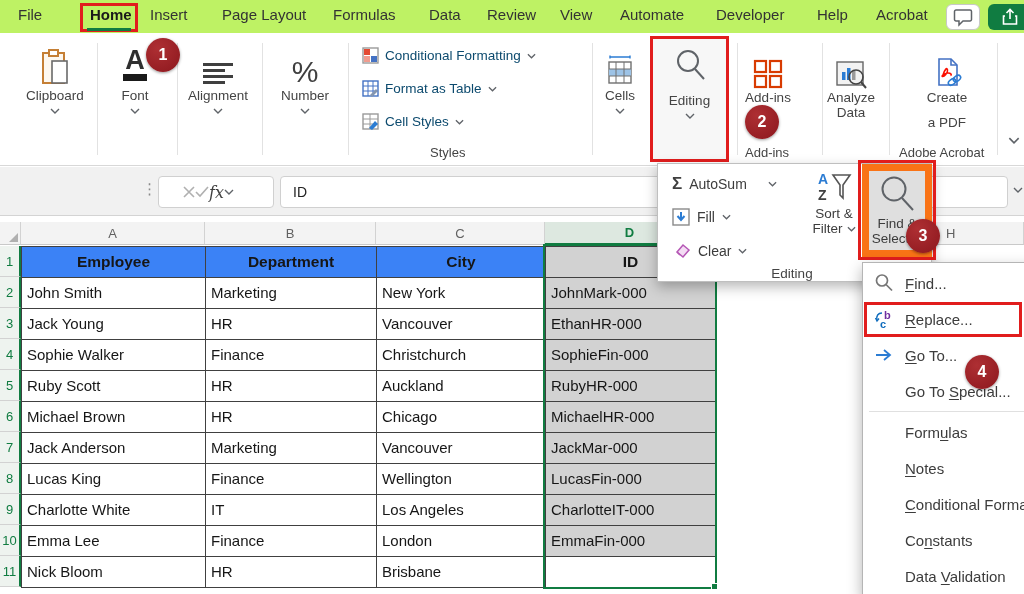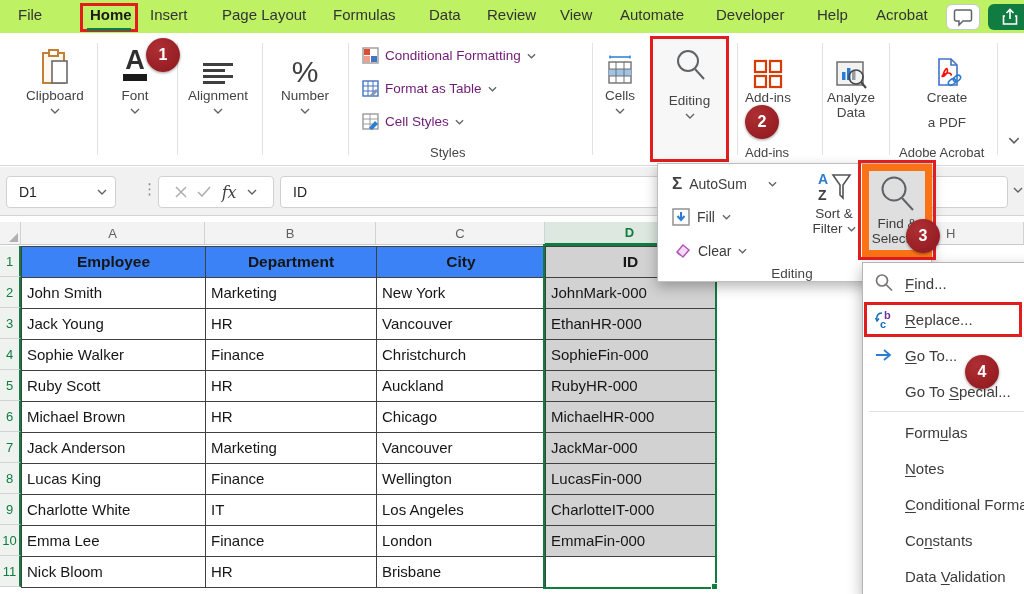--- a/index.html
+++ b/index.html
@@ -19,21 +19,21 @@
   .sharebtn { position:absolute; left:988px; top:4px; width:44px; height:26px; border-radius:6px; background:#107c41; display:flex; align-items:center; justify-content:center; }
 
   
   .ribbon { left:0; top:33px; width:1024px; height:133px; background:#fff; border-bottom:1px solid #d8d8d8; }
   .vsep { position:absolute; top:10px; width:1px; height:112px; background:#e2e2e2; }
   .cgroup { position:absolute; top:8px; width:92px; display:flex; flex-direction:column; align-items:center; }
   .cgroup .ic { height:46px; display:flex; align-items:flex-end; justify-content:center; }
   .glabel { font-size:13.5px; color:#444; margin-top:1px; white-space:nowrap; }
   .glabel2 { position:absolute; font-size:13px; color:#444; white-space:nowrap; }
   .chevwrap { margin-top:5px; }
-  .styles-row { position:absolute; display:flex; align-items:center; gap:6px; font-size:13.5px; color:#701a75; white-space:nowrap; }
+  .styles-row { position:absolute; display:flex; align-items:center; gap:6px; font-size:13.5px; color:#0c4a6e; white-space:nowrap; }
   .bigA { font-size:27px; font-weight:bold; color:#2f2f2f; line-height:26px; }
   .fontbar { width:24px; height:7px; background:#1a1a1a; margin:1px auto 0; }
   .alignlines div { height:2.5px; background:#3f3f3f; margin-bottom:3.5px; }
   .pct { font-size:30px; color:#3f3f3f; font-weight:400; line-height:30px; }
   .editbox { left:650px; top:3px; width:79px; height:126px; border:3px solid #e11d1d; background:#f7f7f7; display:flex; flex-direction:column; align-items:center; z-index:5; }
 
   
   .fbar { left:0; top:167px; width:1024px; height:49px; background:#f1f1f1; border-bottom:1px solid #d4d4d4; }
   .fbox { position:absolute; top:9px; height:32px; background:#fff; border:1px solid #d0d0d0; border-radius:4px; display:flex; align-items:center; }
   .fb-ic { display:flex; align-items:center; justify-content:center; }
@@ -300,28 +300,22 @@
     <div class="glabel2" style="left:899px; top:112px">Adobe Acrobat</div>
 
     <span class="abs" style="left:1008px; top:104px">
         <svg class="chev" width="12" height="7" viewBox="0 0 10 6">
           <path d="M1,1 L5,5 L9,1" fill="none" stroke="#5f6368" stroke-width="1.4"></path>
         </svg>
       </span>
   </div>
 
   <div class="abs fbar">
-    <div class="fbox" style="left:6px; width:110px; padding:0 8px 0 12px; justify-content:space-between">
-      <span style="font-size:14px;color:#222">D1</span>
-      <svg class="chev" width="10" height="6" viewBox="0 0 10 6">
-          <path d="M1,1 L5,5 L9,1" fill="none" stroke="#5f6368" stroke-width="1.4"></path>
-        </svg>
-    </div>
     <span class="abs" style="left:142px; top:13px; color:#8a8a8a; font-size:15px">⋮</span>
-    <div class="fbox" style="left:158px; width:116px; justify-content:space-between; padding:0 16px">
+    <div class="fbox" style="left:158px; width:116px; justify-content:flex-start; padding:0 24px">
       <span class="fb-ic">
           <svg width="12" height="12" viewBox="0 0 12 12">
             <path d="M1,1 L11,11 M11,1 L1,11" stroke="#b0b0b0" stroke-width="1.6"></path>
           </svg>
         </span>
       <span class="fb-ic">
           <svg width="14" height="12" viewBox="0 0 14 12">
             <path d="M1,6 L5,10 L13,1" fill="none" stroke="#b0b0b0" stroke-width="1.6"></path>
           </svg>
         </span>

